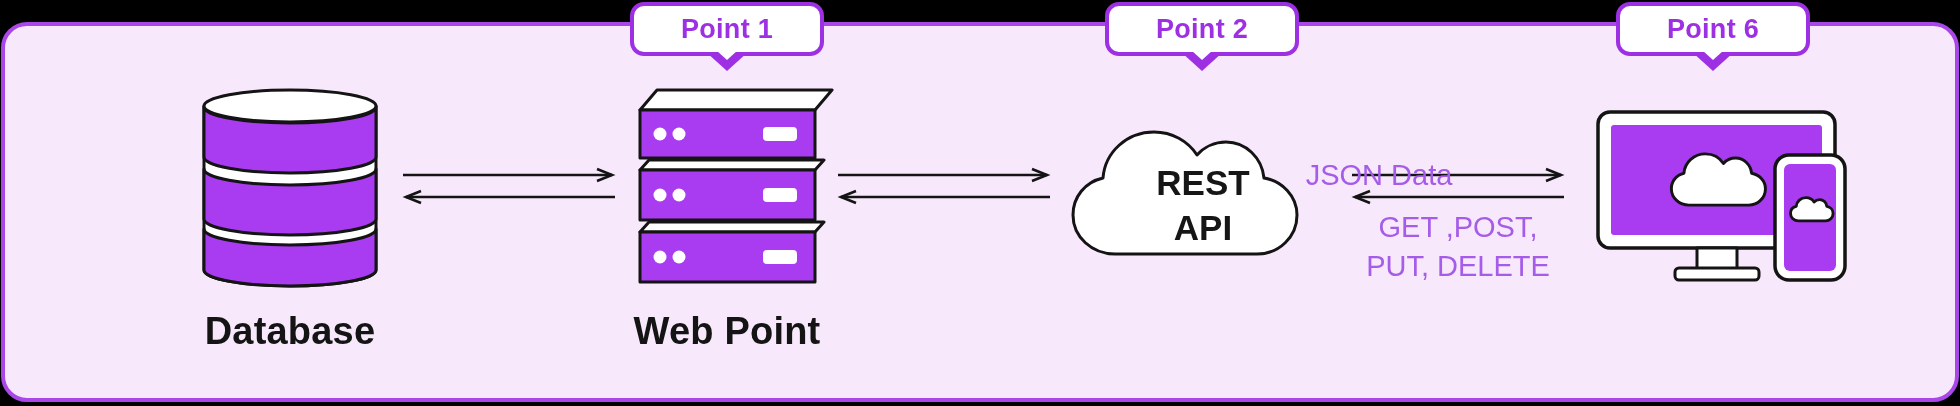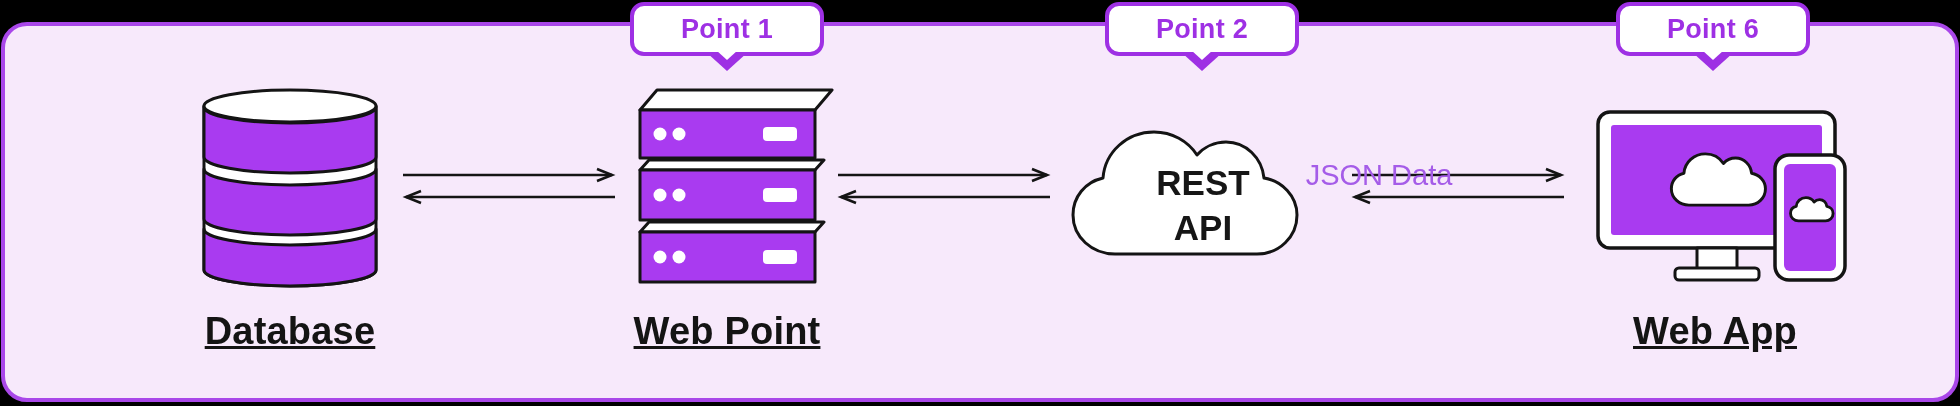--- a/index.html
+++ b/index.html
@@ -55,21 +55,20 @@
   .abs{position:absolute;z-index:3}
   svg{display:block;overflow:visible}
   .ol{stroke:var(--outline-black,#141414);stroke-width:3;stroke-linejoin:round}
   .white-fill{fill:#ffffff}
   .purple-fill{fill:var(--icon-purple,#A93BF0)}
 
   .node-label{
     position:absolute;top:310px;width:400px;height:44px;z-index:3;
     text-align:center;font-size:38px;font-weight:700;color:#141414;
     letter-spacing:.2px;
-    text-decoration:underline;
   }
   .label-database{left:90px}
   .label-webserver{left:527px}
   .label-webapp{left:1515px}
 
   .arrow-pair{position:absolute;top:168px;height:36px;z-index:2}
   .arrow-pair line,.arrow-pair polyline{
     stroke:var(--outline-black,#141414);stroke-width:2.6;fill:none;
   }
 
@@ -153,33 +152,36 @@
 
   <div class="json-label">JSON Data</div>
 
   <svg class="arrow-pair" style="left:1352px" width="212" height="36" viewBox="0 0 212 36">
     <line x1="0" y1="7" x2="209" y2="7"></line>
     <polyline points="194,1 209,7 194,13"></polyline>
     <line x1="212" y1="29" x2="3" y2="29"></line>
     <polyline points="18,23 3,29 18,35"></polyline>
   </svg>
 
+  <div class="methods-label">
+    <div>GET ,POST,</div>
+    <div>PUT, DELETE</div>
+  </div>
 
   <svg class="abs" style="left:1596px;top:110px" width="252" height="172" viewBox="0 0 252 172">
     <rect class="ol white-fill" x="2" y="2" width="237" height="136" rx="12" style="stroke-width:3.5"></rect>
     <rect class="purple-fill" x="15" y="15" width="211" height="110" rx="3"></rect>
     <rect class="ol white-fill" x="101" y="138" width="40" height="22"></rect>
     <rect class="ol white-fill" x="79" y="158" width="84" height="12" rx="4"></rect>
     <g transform="translate(72,38) scale(0.42)">
       <path class="white-fill" style="stroke:var(--outline-black,#141414);stroke-width:7;stroke-linejoin:round" d="M50 136 C27 136 8 119 8 97 C8 79 20 64 38 60 C40 34 62 14 89 14 C107 14 123 23 132 37 C139 29 150 24 161 24 C181 24 197 40 199 60 C217 63 232 78 232 97 C232 119 214 136 192 136 Z"></path>
     </g>
     <rect class="ol white-fill" x="179" y="45" width="70" height="125" rx="14" style="stroke-width:3.5"></rect>
     <rect class="purple-fill" x="188" y="54" width="52" height="107" rx="6"></rect>
     <g transform="translate(193,85) scale(0.19)">
       <path class="white-fill" style="stroke:var(--outline-black,#141414);stroke-width:15;stroke-linejoin:round" d="M50 136 C27 136 8 119 8 97 C8 79 20 64 38 60 C40 34 62 14 89 14 C107 14 123 23 132 37 C139 29 150 24 161 24 C181 24 197 40 199 60 C217 63 232 78 232 97 C232 119 214 136 192 136 Z"></path>
     </g>
   </svg>
 
   <div class="node-label label-database">Database</div>
   <div class="node-label label-webserver">Web Point</div>
-  <div class="node-label label-webapp">Web App</div>
 
 </div>
 
 </body></html>

